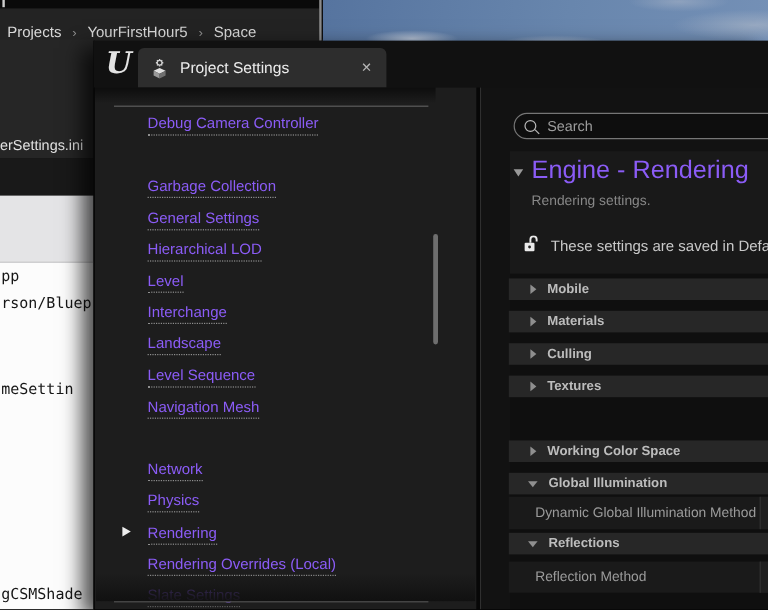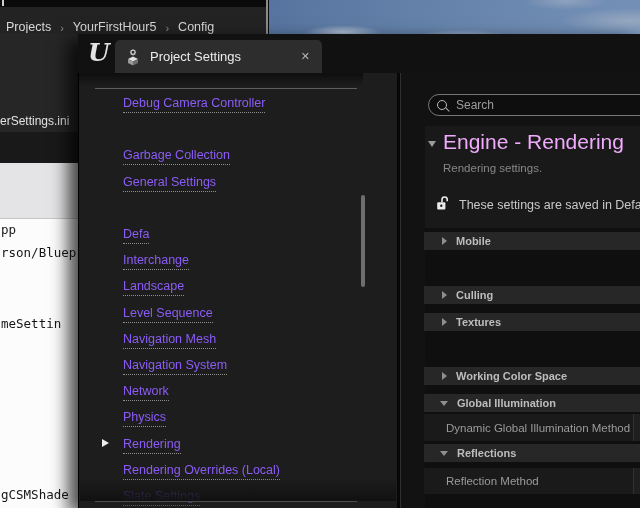--- a/index.html
+++ b/index.html
@@ -69,21 +69,21 @@
   .search-icon{width:8px;height:8px;border:1.4px solid #b9b9b9;border-radius:50%;position:relative;flex:0 0 auto;}
   .search-icon::after{content:"";position:absolute;width:4.5px;height:1.4px;background:#b9b9b9;
                       transform:rotate(45deg);right:-3.5px;bottom:-1.5px;}
   .search-input{background:transparent;border:none;outline:none;color:#cfcfcf;font-size:12px;margin-left:7px;width:170px;}
   .search-input::placeholder{color:#9d9d9d;}
 
   .pane-content{left:425px;top:126px;width:215px;height:382px;background:#191919;}
   .rows-bg{left:425px;top:228px;width:215px;height:280px;background:#0f0f0f;}
   .title-caret{left:428px;top:141px;width:0;height:0;border-top:6px solid #9a9a9a;
                border-left:4.5px solid transparent;border-right:4.5px solid transparent;}
-  .pane-title{left:443px;top:130px;font-size:21px;color:#f0abfc;white-space:nowrap;}
+  .pane-title{left:443px;top:130px;font-size:21px;color:#8b5cf6;white-space:nowrap;}
   .pane-subtitle{left:443px;top:162px;font-size:11.5px;color:#878787;white-space:nowrap;}
   .lock-wrap{left:436px;top:196px;width:14px;height:15px;}
   .save-notice{left:459px;top:198px;font-size:12.5px;color:#c9c9c9;white-space:nowrap;}
 
   .sec-row{position:absolute;left:424px;width:216px;height:18px;background:#272727;display:flex;
            align-items:center;padding-left:18px;box-sizing:border-box;cursor:default;}
   .sec-label{font-size:11px;font-weight:bold;color:#bdbdbd;margin-left:9px;white-space:nowrap;}
   .tri-r{width:0;height:0;border-left:5px solid #8f8f8f;border-top:4px solid transparent;border-bottom:4px solid transparent;flex:0 0 auto;}
   .tri-d{width:0;height:0;border-top:5px solid #8f8f8f;border-left:4px solid transparent;border-right:4px solid transparent;flex:0 0 auto;margin-left:-2px;}
   .prop-row{position:absolute;left:424px;width:216px;background:#1a1a1a;display:flex;align-items:center;
@@ -98,21 +98,21 @@
 
   <div class="abs sky"></div>
 
   <div class="abs crumb-win">
     <div class="abs top-tick"></div>
     <div class="abs crumb-bar">
       <span class="crumb-item">Projects</span>
       <span class="crumb-sep">›</span>
       <span class="crumb-item">YourFirstHour5</span>
       <span class="crumb-sep">›</span>
-      <span class="crumb-item">Config</span>
+      <span class="crumb-item">Space</span>
     </div>
   </div>
   <div class="abs win-edge"></div>
 
   <div class="abs ed-chrome1"></div>
   <div class="abs ed-tabtitle">erSettings.ini</div>
   <div class="abs ed-chrome2"></div>
   <div class="abs ed-band"></div>
   <div class="abs ed-paper">
     <div class="code-line" style="top:3px">pp</div>
@@ -138,26 +138,26 @@
     <span class="ps-tab-close">✕</span>
   </div>
 
   <div class="abs ps-sidebar"></div>
   <div class="abs hdr-shadow"></div>
   <div class="abs list-topline"></div>
 
   <div class="nav-item" style="top:96px"><span class="nav-label">Debug Camera Controller</span></div>
   <div class="nav-item" style="top:148px"><span class="nav-label">Garbage Collection</span></div>
   <div class="nav-item" style="top:175px"><span class="nav-label">General Settings</span></div>
-  <div class="nav-item" style="top:227px"><span class="nav-label">Defa</span></div>
+  <div class="nav-item" style="top:201px"><span class="nav-label">Hierarchical LOD</span></div>
+  <div class="nav-item" style="top:227px"><span class="nav-label">Level</span></div>
   <div class="nav-item" style="top:253px"><span class="nav-label">Interchange</span></div>
   <div class="nav-item" style="top:279px"><span class="nav-label">Landscape</span></div>
   <div class="nav-item" style="top:306px"><span class="nav-label">Level Sequence</span></div>
   <div class="nav-item" style="top:332px"><span class="nav-label">Navigation Mesh</span></div>
-  <div class="nav-item" style="top:358px"><span class="nav-label">Navigation System</span></div>
   <div class="nav-item" style="top:384px"><span class="nav-label">Network</span></div>
   <div class="nav-item" style="top:410px"><span class="nav-label">Physics</span></div>
   <div class="abs sel-arrow"></div>
   <div class="nav-item" style="top:437px"><span class="nav-label">Rendering</span></div>
   <div class="nav-item" style="top:463px"><span class="nav-label">Rendering Overrides (Local)</span></div>
   <div class="nav-item nav-faded" style="top:489px"><span class="nav-label">Slate Settings</span></div>
 
   <div class="abs list-fade"></div>
   <div class="abs list-botline"></div>
   <div class="abs sb-scroll"></div>
@@ -184,20 +184,24 @@
       <rect x="1.2" y="6.2" width="8.2" height="7.2" rx="1" fill="#eaeaea"></rect>
       <circle cx="5.3" cy="9.8" r="1.2" fill="#232323"></circle>
     </svg>
   </div>
   <div class="abs save-notice">These settings are saved in Defa</div>
 
   <div class="sec-row" style="top:232px">
     <span class="tri-r"></span>
     <span class="sec-label">Mobile</span>
   </div>
+  <div class="sec-row" style="top:259px">
+    <span class="tri-r"></span>
+    <span class="sec-label">Materials</span>
+  </div>
   <div class="sec-row" style="top:286px">
     <span class="tri-r"></span>
     <span class="sec-label">Culling</span>
   </div>
   <div class="sec-row" style="top:313px">
     <span class="tri-r"></span>
     <span class="sec-label">Textures</span>
   </div>
   <div class="sec-row" style="top:367px">
     <span class="tri-r"></span>

